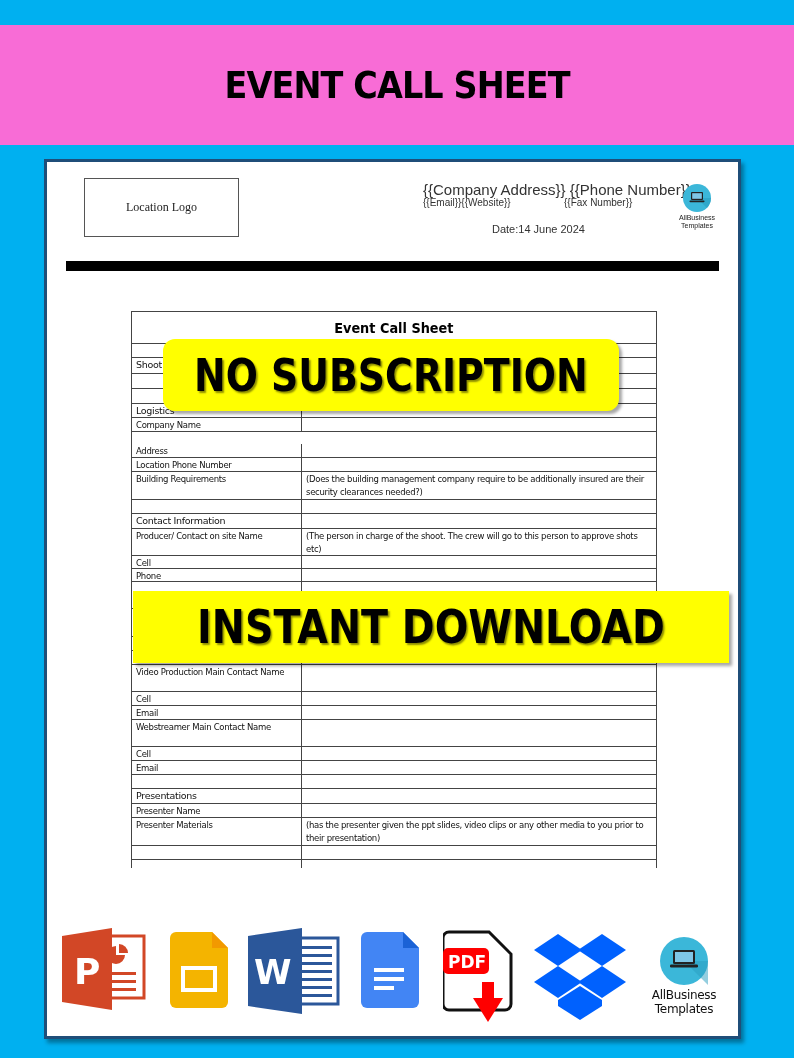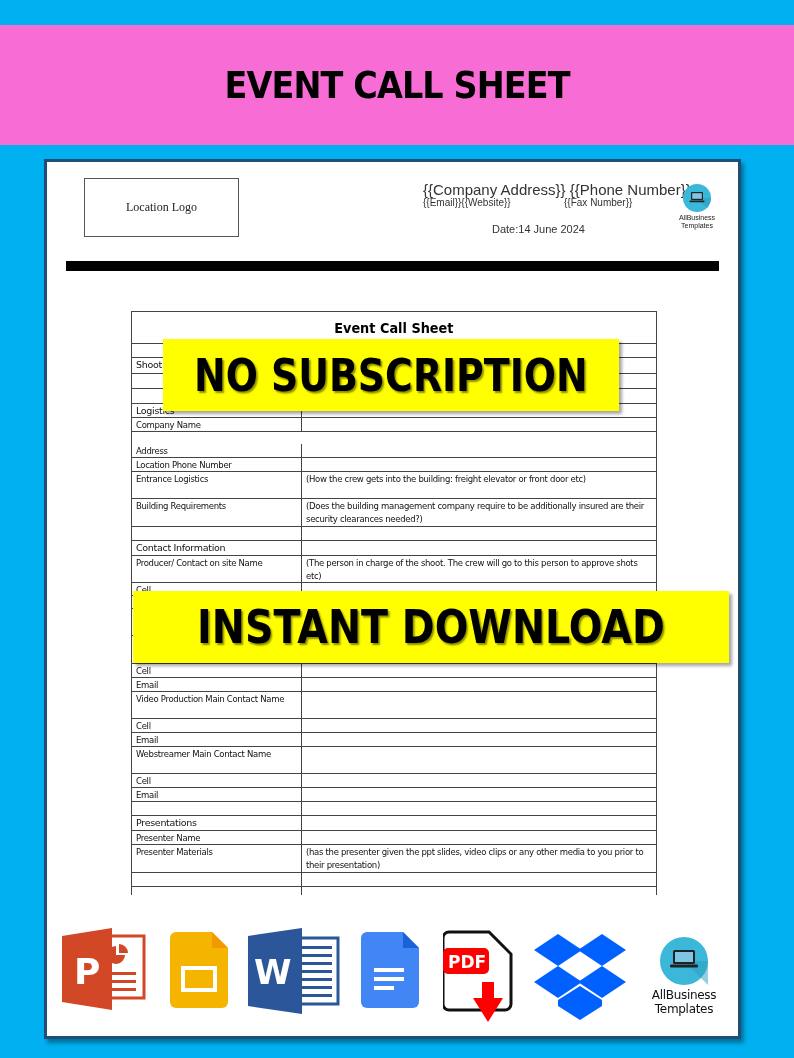--- a/index.html
+++ b/index.html
@@ -29,21 +29,21 @@
   .sheet-title { height: 32px; display: flex; align-items: center; justify-content: center; font-family: "DejaVu Sans", sans-serif; font-weight: bold; font-size: 14px; color: #000; border-bottom: 1px solid #444; transform-origin: center; }
   .sheet-title span { transform: scaleX(0.92); display: inline-block; }
   .row { display: flex; border-bottom: 1px solid #444; font-family: "DejaVu Sans", sans-serif; font-size: 8.5px; color: #111; letter-spacing: -0.3px; }
   .row .c1 { width: 170px; border-right: 1px solid #444; padding: 1px 4px; line-height: 12.5px; }
   .row .c2 { flex: 1; padding: 1px 4px; line-height: 12.5px; }
   .row.section .c1 { font-size: 9.5px; }
   .row.last { border-bottom: none; }
 
   .stamp { position: absolute; background: #ffff00; box-shadow: 3px 3px 3px rgba(0,0,0,0.35); display: flex; align-items: center; justify-content: center; }
   .stamp span { font-family: "DejaVu Sans", sans-serif; font-weight: bold; color: #000; text-shadow: 2px 2px 2px rgba(0,0,0,0.45); white-space: nowrap; }
-  .stamp1 { left: 163px; top: 339px; width: 456px; height: 72px; }
+  .stamp1 { left: 163px; top: 339px; width: 456px; height: 72px; border-radius: 12px; }
   .stamp1 span { font-size: 44px; transform: scaleX(0.86); }
   .stamp2 { left: 133px; top: 591px; width: 596px; height: 72px; }
   .stamp2 span { font-size: 46px; transform: scaleX(0.86); }
 
   .apps { position: absolute; left: 0; top: 928px; width: 794px; height: 100px; }
   .app { position: absolute; top: 0; }
 </style>
 </head>
 <body>
 
@@ -112,24 +112,20 @@
           <div class="c1">Company Name</div>
           <div class="c2"></div>
         </div>
         <div class="row" style="height: 14px; margin-top: 12px;">
           <div class="c1">Address</div>
           <div class="c2"></div>
         </div>
         <div class="row" style="height: 14px;">
           <div class="c1">Location Phone Number</div>
           <div class="c2"></div>
-        </div>
-        <div class="row" style="height: 27px;">
-          <div class="c1">Entrance Logistics</div>
-          <div class="c2">(How the crew gets into the building: freight elevator or front door etc)</div>
         </div>
         <div class="row" style="height: 28px;">
           <div class="c1">Building Requirements</div>
           <div class="c2">(Does the building management company require to be additionally insured are their security clearances needed?)</div>
         </div>
         <div class="row" style="height: 14px;">
           <div class="c1"></div>
           <div class="c2"></div>
         </div>
         <div class="row section" style="height: 15px;">

